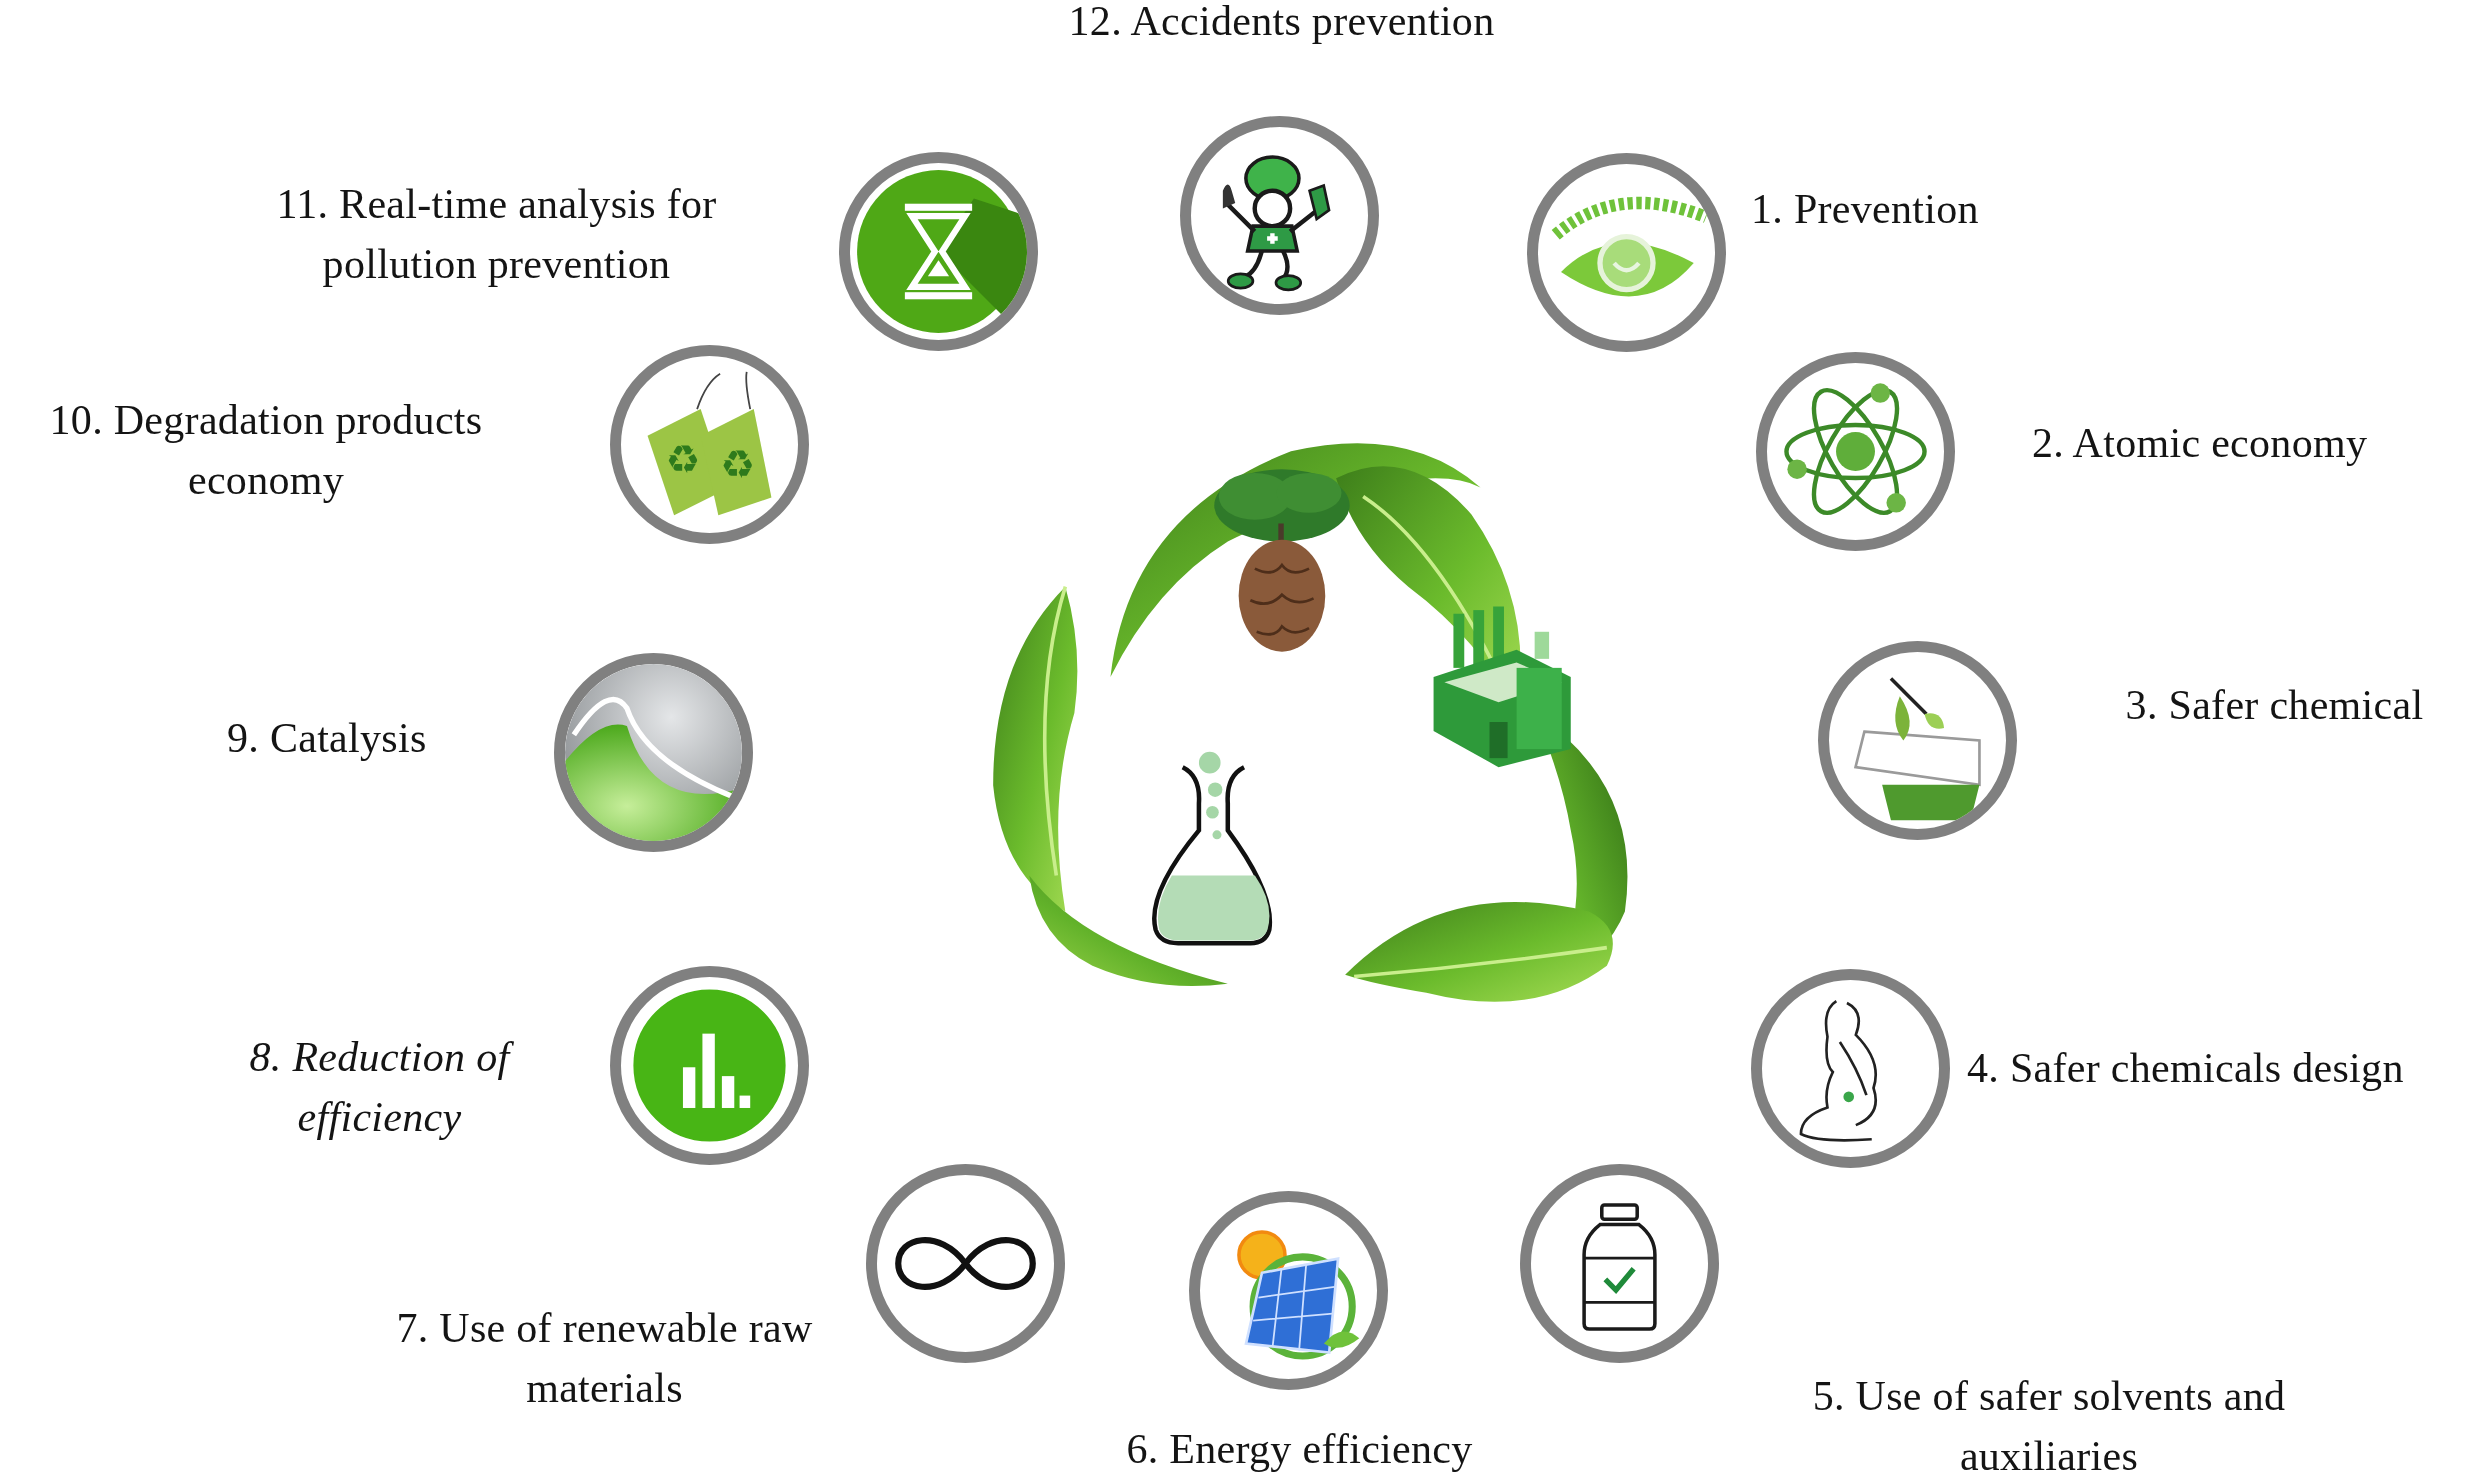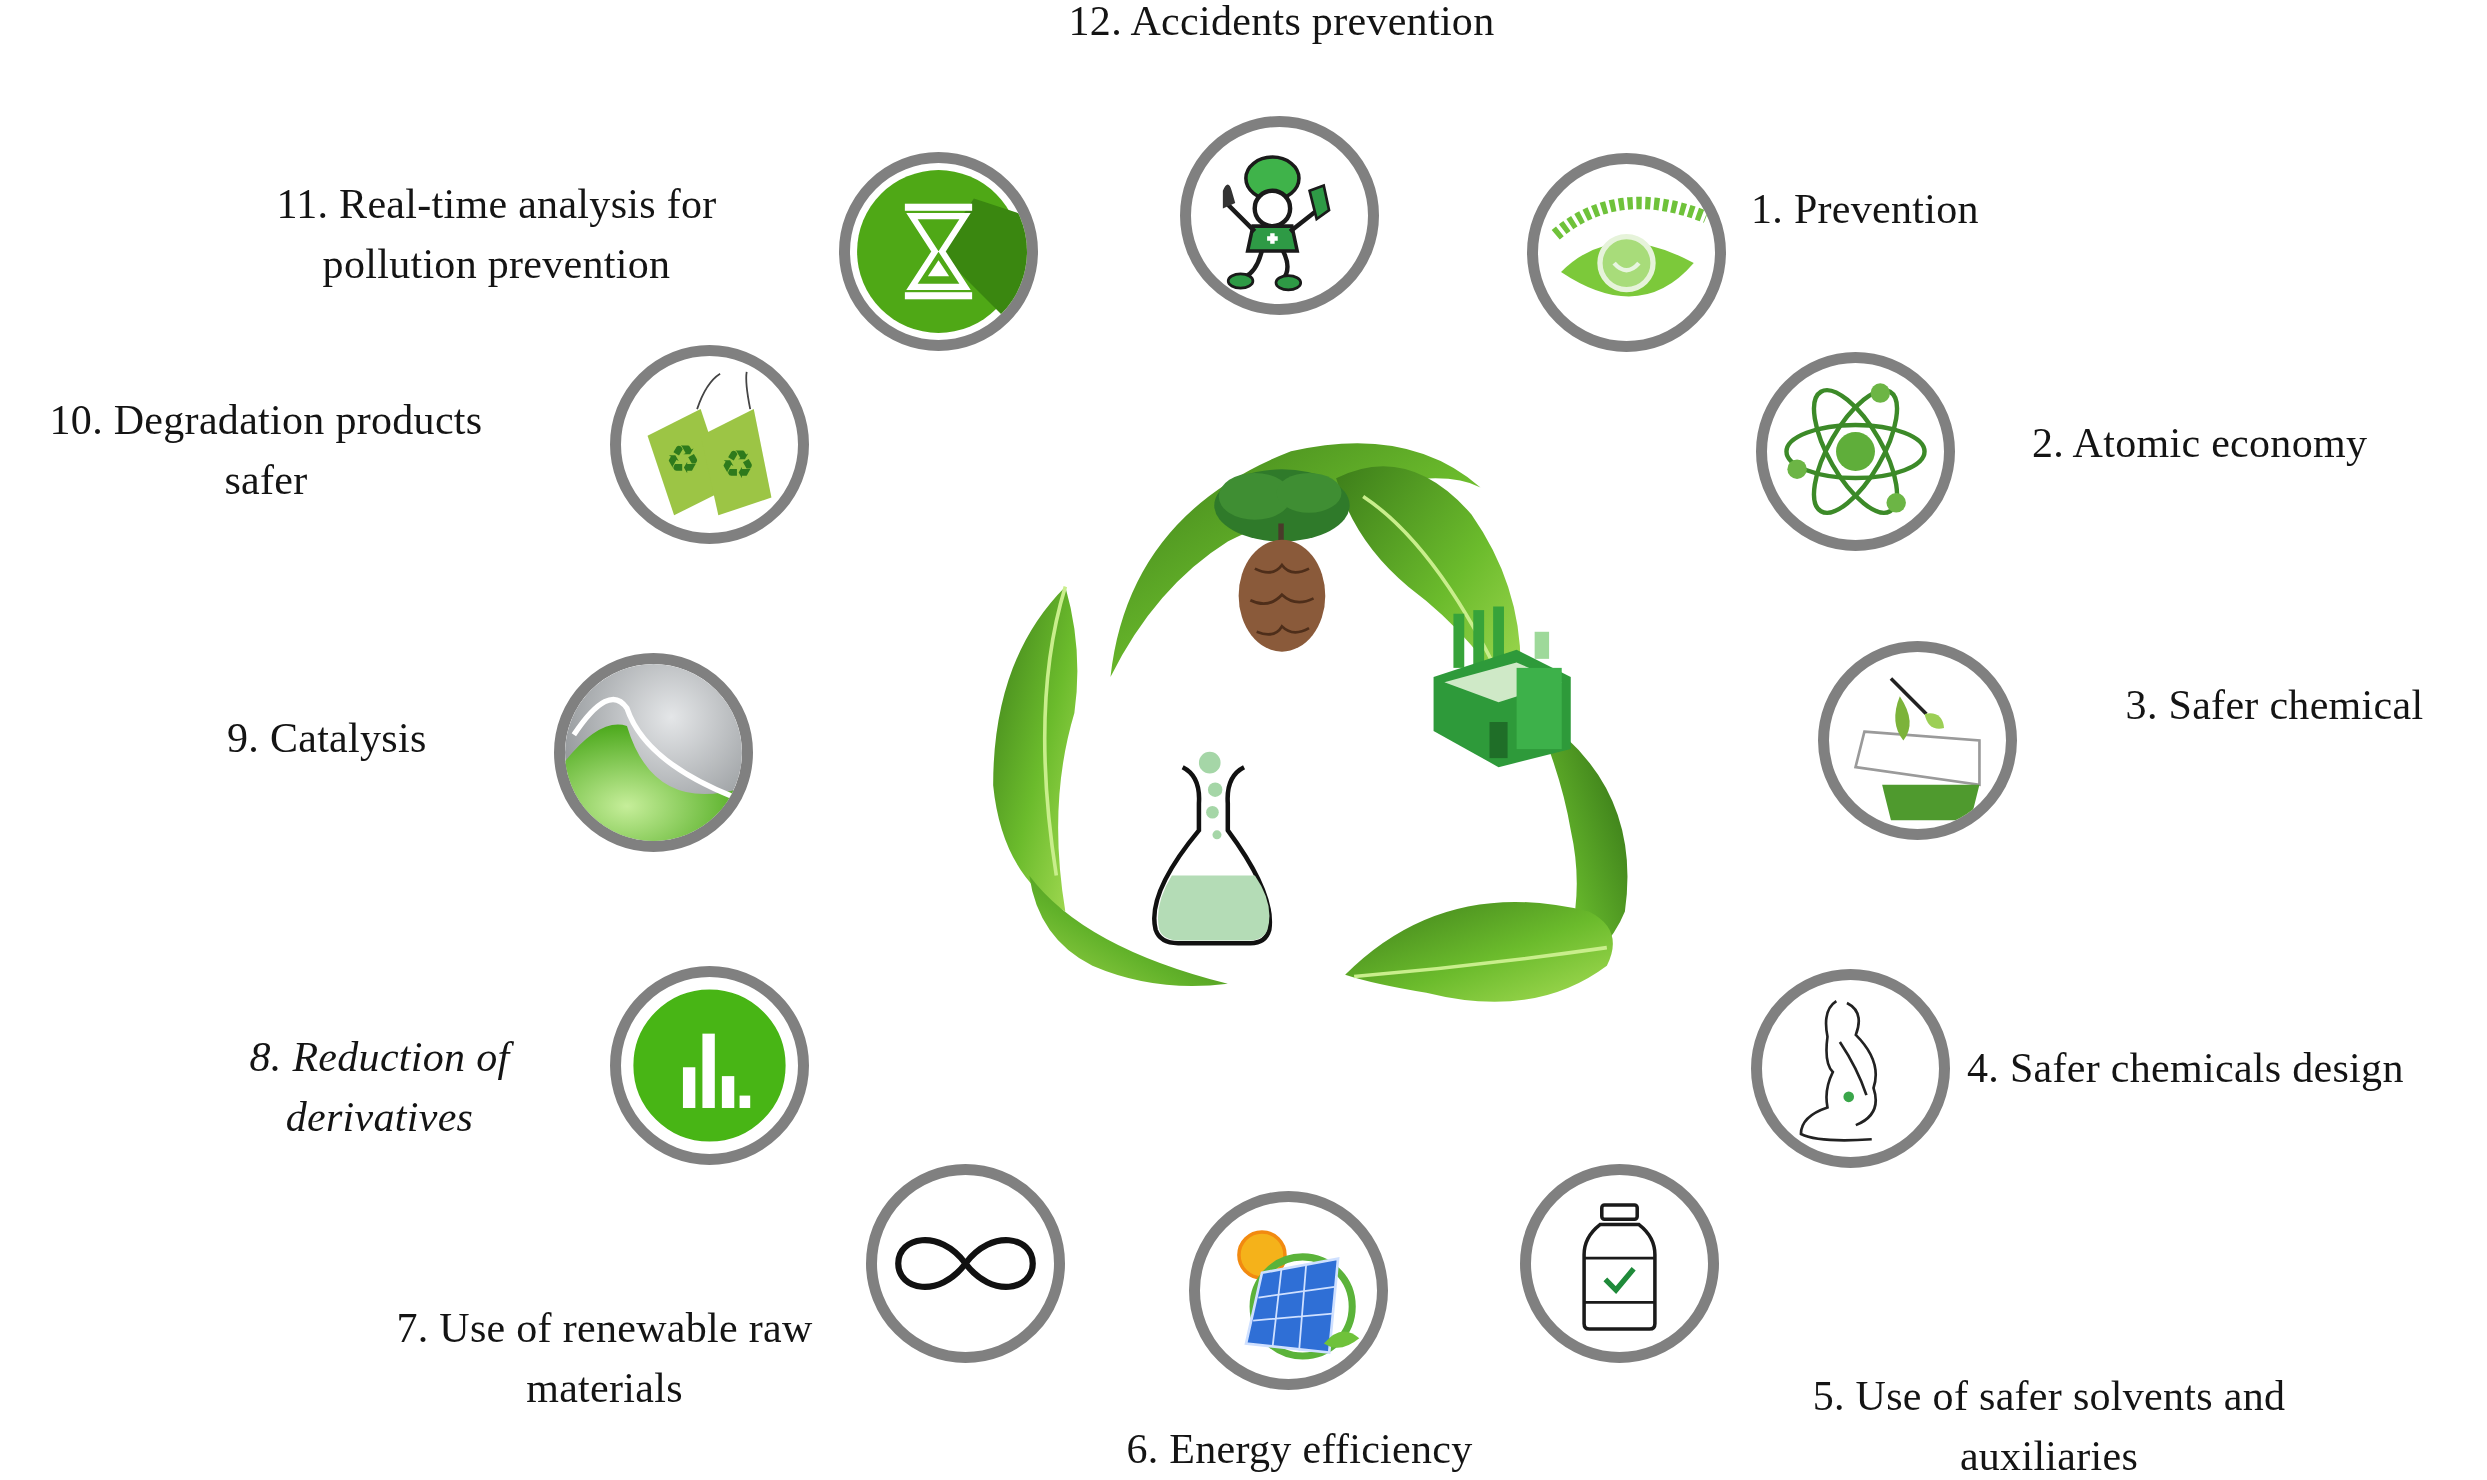--- a/index.html
+++ b/index.html
@@ -38,28 +38,28 @@
 </div>
 <div class="label c" style="left:1047px; top:1419px; width:505px;">
   <span>6. Energy efficiency</span>
 </div>
 <div class="label c" style="left:343px; top:1298px; width:523px;">
   <span>7. Use of renewable raw</span>
   <span>materials</span>
 </div>
 <div class="label c" style="left:199px; top:1027px; width:361px;font-style:italic;">
   <span>8. Reduction of</span>
-  <span>derivatives</span>
+  <span>efficiency</span>
 </div>
 <div class="label l" style="left:227px; top:708px;">
   <span>9. Catalysis</span>
 </div>
 <div class="label c" style="left:0px; top:390px; width:532px;">
   <span>10. Degradation products</span>
-  <span>safer</span>
+  <span>economy</span>
 </div>
 <div class="label c" style="left:226px; top:174px; width:541px;">
   <span>11. Real-time analysis for</span>
   <span>pollution prevention</span>
 </div>
 
 <div class="ring" style="left:1180px; top:116px;">
   <svg viewBox="0 0 200 200">
     <ellipse cx="92" cy="58" rx="30" ry="24" fill="#3fb34a" stroke="#1a1a1a" stroke-width="4"></ellipse>
     <circle cx="92" cy="92" r="20" fill="#fff" stroke="#1a1a1a" stroke-width="5"></circle>

